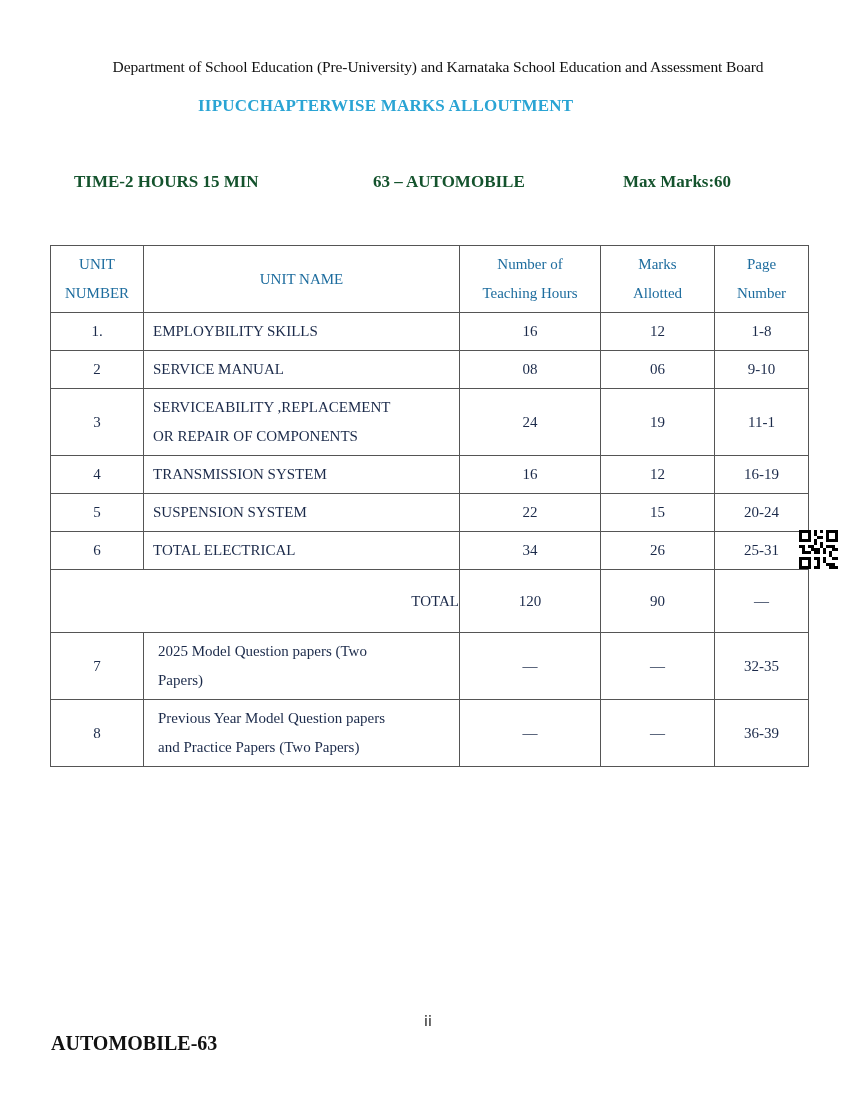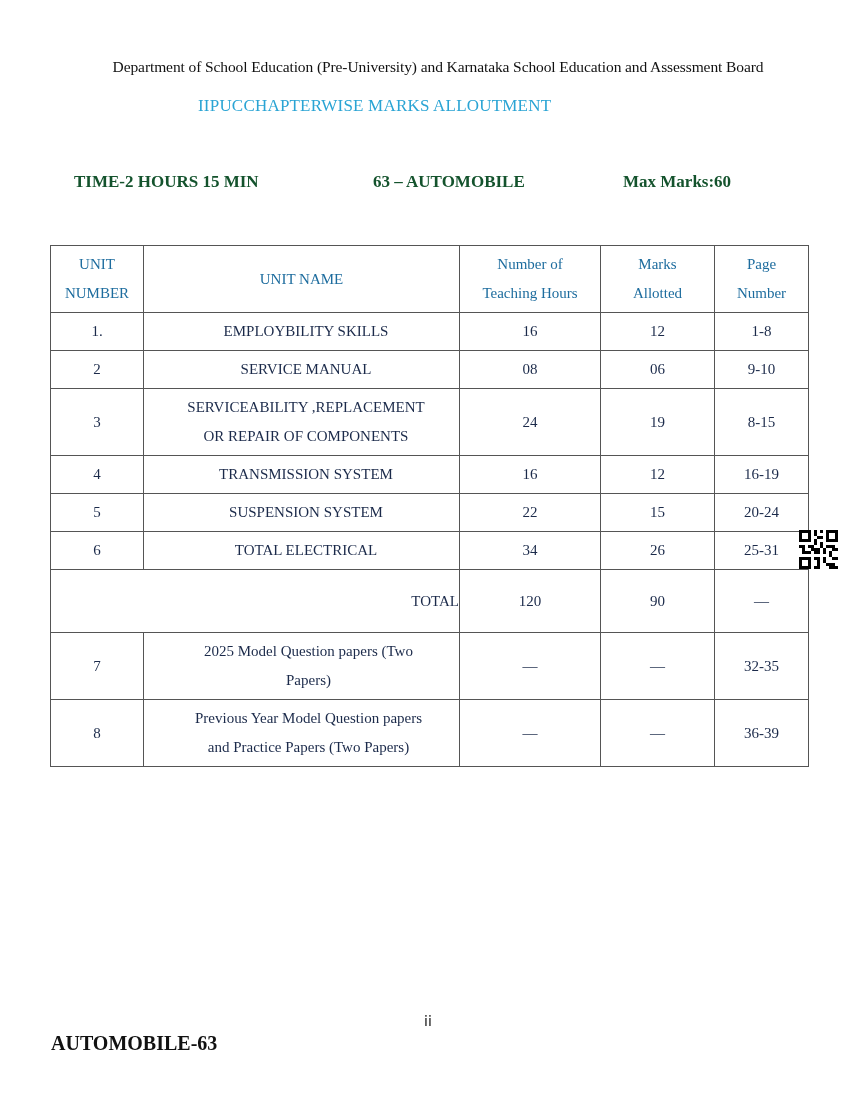--- a/index.html
+++ b/index.html
@@ -23,21 +23,21 @@
       text-align: center;
       font-size: 15.5px;
       color: #111;
       letter-spacing: -0.1px;
     }
     .main-title {
       position: absolute;
       top: 96px;
       left: 198px;
       font-size: 17px;
-      font-weight: normal;
+      font-weight: bold;
       color: #2aa4d4;
       letter-spacing: 0.2px;
     }
     .meta-row span {
       position: absolute;
       top: 172px;
       font-size: 17px;
       font-weight: bold;
       color: #14532d;
     }
@@ -73,21 +73,21 @@
     col.c4 { width: 114px; }
     col.c5 { width: 94px; }
 
     td.num, td.val {
       text-align: center;
       color: #1b2a4a;
     }
     td.name {
       color: #1b2a4a;
       padding-left: 9px !important;
-      text-align: center;
+      text-align: left;
     }
     tr.r-single td { height: 37px; }
     tr.r-double td { height: 66px; }
     tr.r-total td { height: 62px; }
     td.total-label {
       text-align: right;
       color: #1b2a4a;
     }
     td.name.indent { padding-left: 14px !important; }
 
@@ -178,21 +178,21 @@
       <td class="val">9-10</td>
     </tr>
     <tr class="r-double">
       <td class="num">3</td>
       <td class="name">
         <div>SERVICEABILITY ,REPLACEMENT</div>
         <div>OR REPAIR OF COMPONENTS</div>
       </td>
       <td class="val">24</td>
       <td class="val">19</td>
-      <td class="val">8-15</td>
+      <td class="val">11-1</td>
     </tr>
     <tr class="r-single">
       <td class="num">4</td>
       <td class="name">
           <div>TRANSMISSION SYSTEM</div>
         </td>
       <td class="val">16</td>
       <td class="val">12</td>
       <td class="val">16-19</td>
     </tr>

